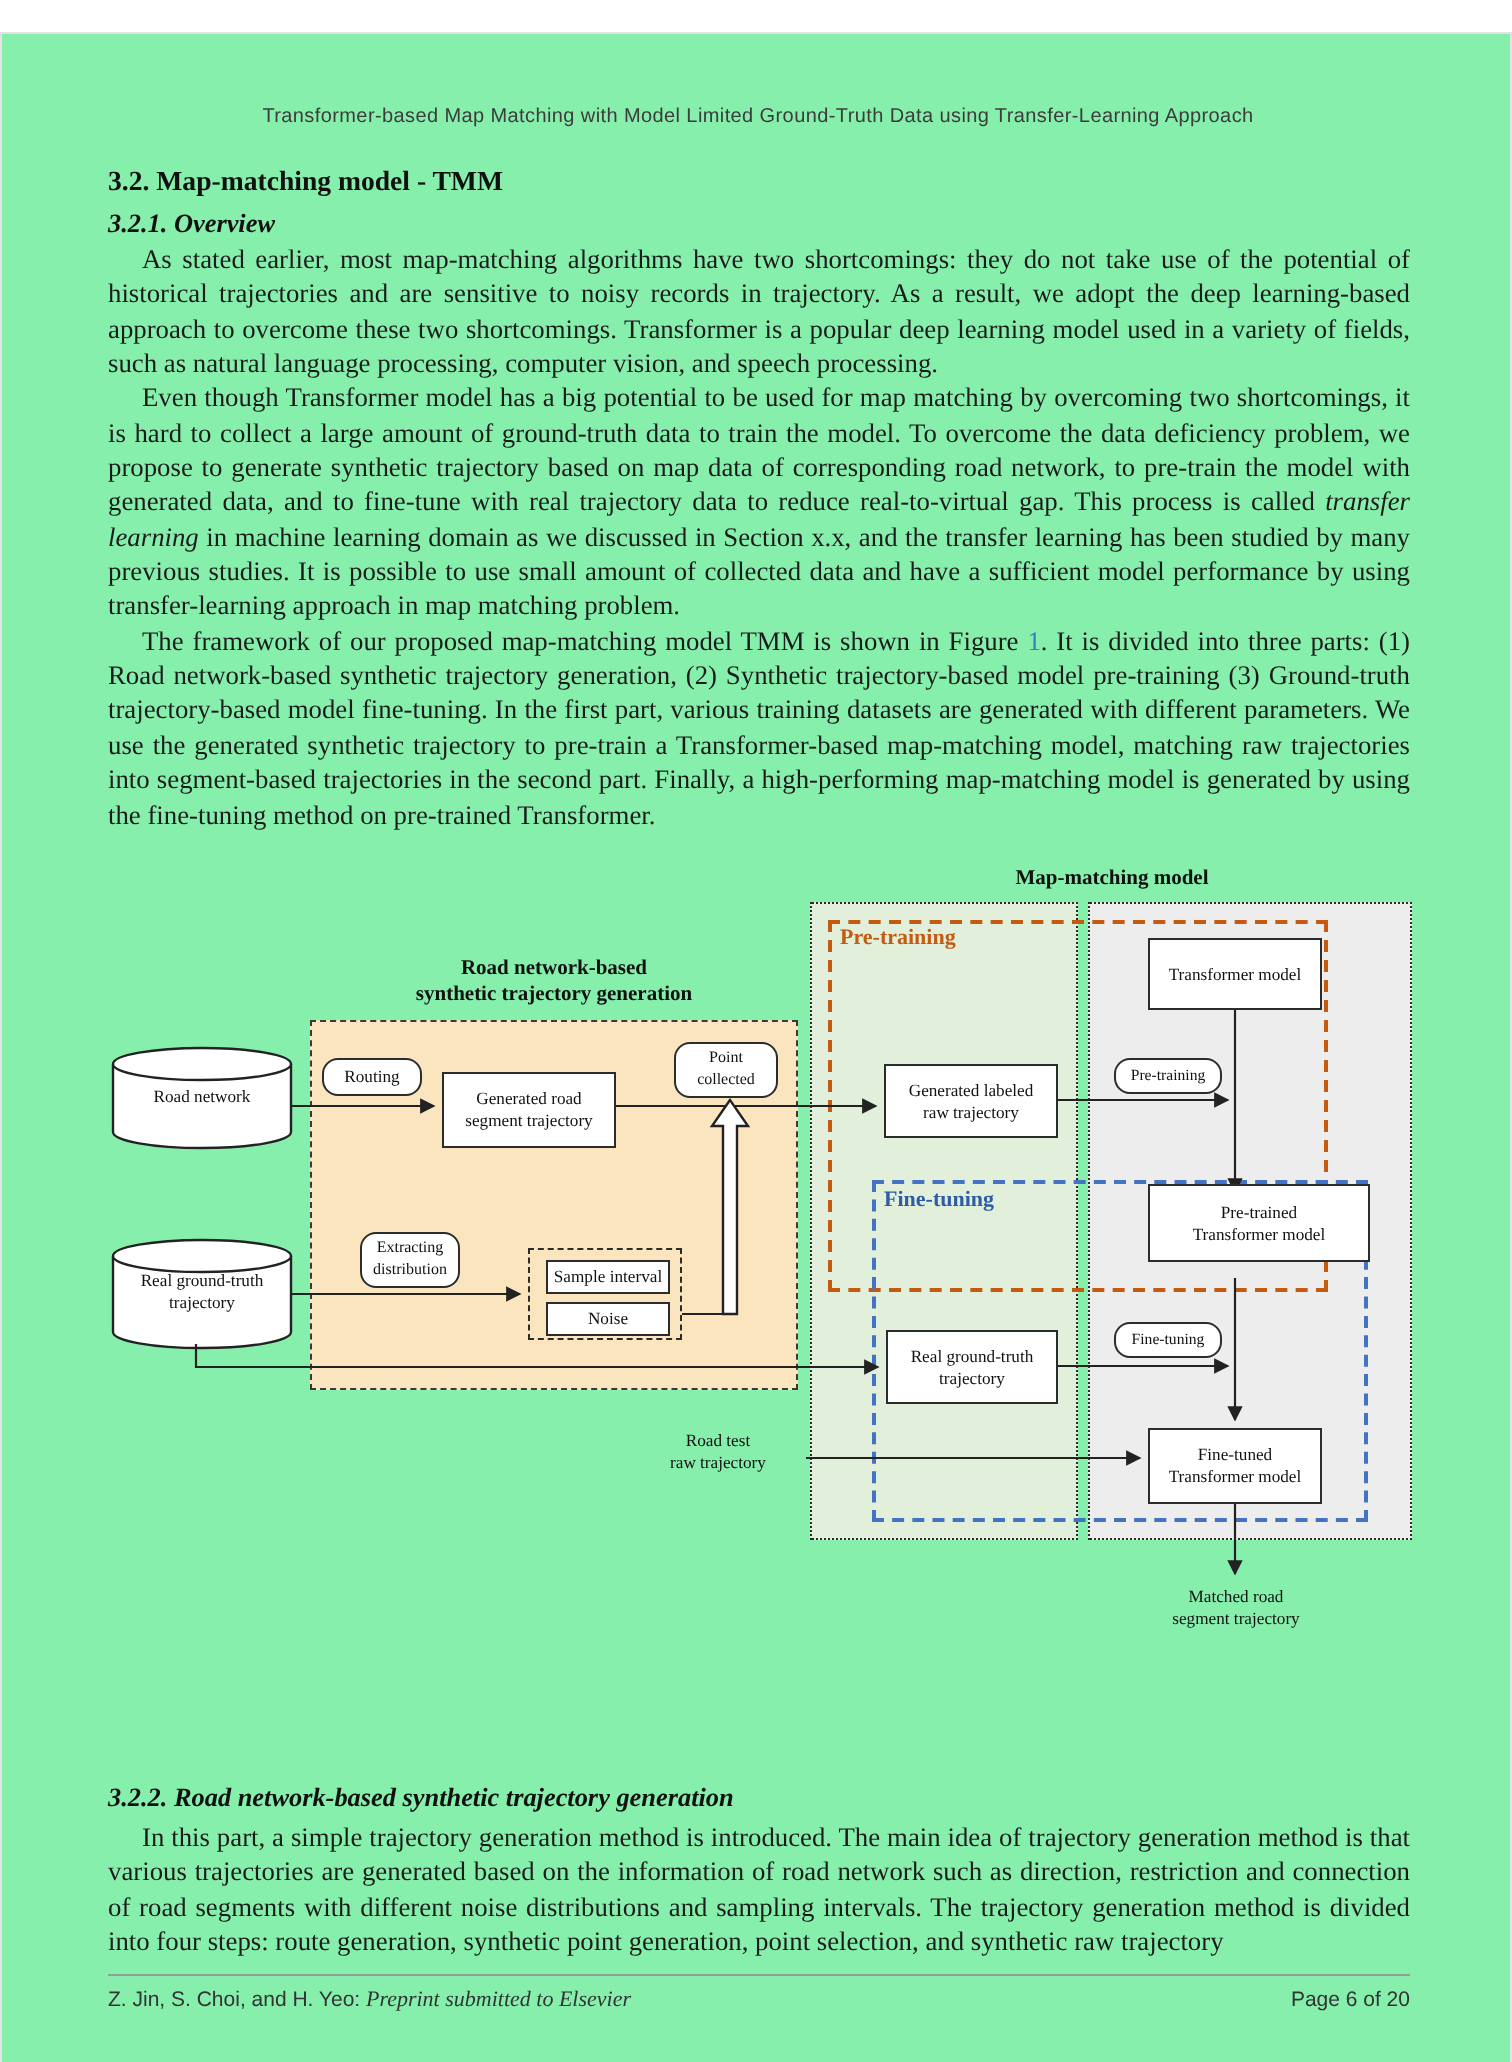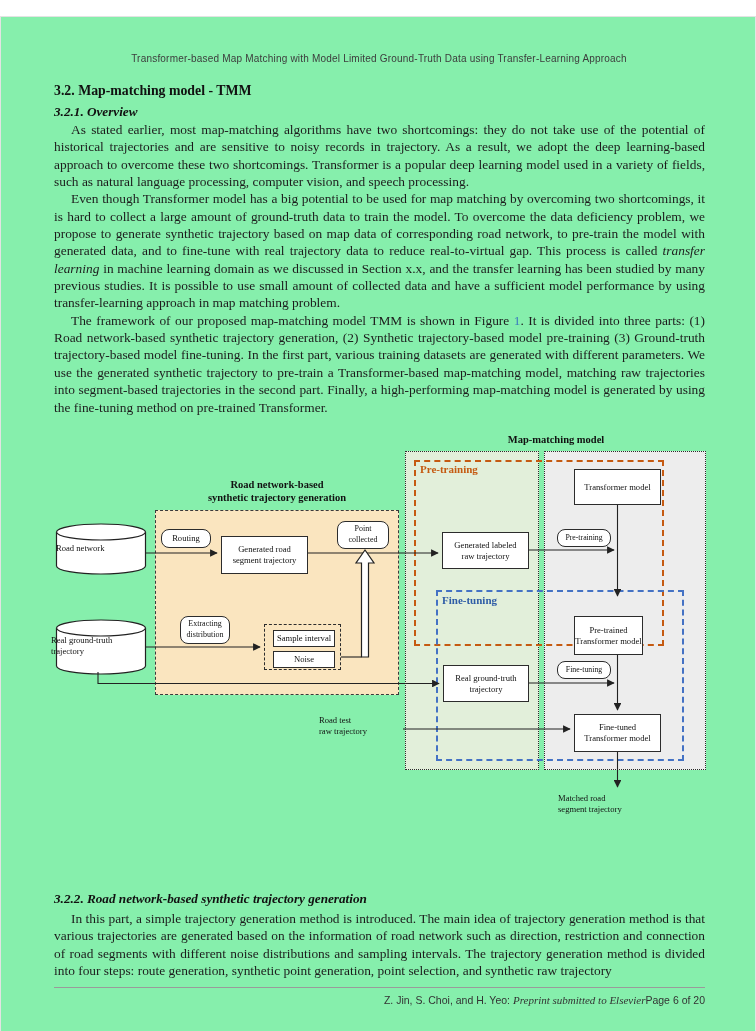--- a/index.html
+++ b/index.html
@@ -49,29 +49,29 @@
   .figsvg { position:absolute; left:0; top:0; }
   .node {
     position:absolute; box-sizing:border-box; background:#fff; border:1px solid #2c2c2c;
     display:flex; align-items:center; justify-content:center; text-align:center;
     font-size:8.6px; line-height:10.6px; color:#111;
   }
   .node.round { border-radius:8px; }
   .node.oval  { border-radius:8px; font-size:7.8px; }
   .innerdash { position:absolute; box-sizing:border-box; border:1.2px dashed #2c2c2c;
                left:218px; top:192px; width:77px; height:46px; }
-  .freetext { position:absolute; font-size:8.6px; line-height:11px; color:#111; }
+  .freetext { position:absolute; text-align:center; font-size:8.6px; line-height:11px; color:#111; }
   .prewrap { white-space:pre-line; }
 
   .caption { position:absolute; left:53px; top:820px; width:650px;
     font-family:"Liberation Sans", sans-serif; font-size:10.4px; color:#2e2e2e; }
   .caption b { font-weight:bold; }
 
   .footrule { position:absolute; left:53px; top:970px; width:651px; height:1px; background:#9a9a9a; }
-  .footer { position:absolute; left:53px; top:977px; width:651px; display:flex; justify-content:flex-end;
+  .footer { position:absolute; left:53px; top:977px; width:651px; display:flex; justify-content:space-between;
     font-family:"Liberation Sans", sans-serif; font-size:10.5px; color:#333; }
   .footer .preprint { font-family:"Liberation Serif", serif; font-style:italic; font-size:11px; }
   .accentbar { position:absolute; left:57px; top:1020px; width:43px; height:11px; background:var(--accent_bar,#4a7dbe); }
 </style>
 </head>
 <body>
 
 <div class="page">
 
   <div class="running-head">Transformer-based Map Matching with Model Limited Ground-Truth Data using Transfer-Learning Approach</div>
@@ -144,21 +144,21 @@
     <div class="node round prewrap" style="left:134px; top:184px; width:50px; height:28px; font-size:8px;">Extracting
 distribution</div>
     <div class="innerdash"></div>
     <div class="node" style="left:227px; top:198px; width:62px; height:17px;">Sample interval</div>
     <div class="node" style="left:227px; top:219px; width:62px; height:17px;">Noise</div>
 
     <div class="node prewrap" style="left:396px; top:100px; width:87px; height:37px;">Generated labeled
 raw trajectory</div>
     <div class="node" style="left:528px; top:37px; width:87px; height:36px;">Transformer model</div>
     <div class="node oval" style="left:511px; top:97px; width:54px; height:18px;">Pre-training</div>
-    <div class="node prewrap" style="left:528px; top:184px; width:69px; height:39px;">Pre-trained
+    <div class="node prewrap" style="left:528px; top:160px; width:111px; height:39px;">Pre-trained
 Transformer model</div>
     <div class="node prewrap" style="left:397px; top:233px; width:86px; height:37px;">Real ground-truth
 trajectory</div>
     <div class="node oval" style="left:511px; top:229px; width:54px; height:18px;">Fine-tuning</div>
     <div class="node prewrap" style="left:528px; top:282px; width:87px; height:38px;">Fine-tuned
 Transformer model</div>
 
     <div class="freetext prewrap" style="left:273px; top:283px; width:80px;">Road test
 raw trajectory</div>
     <div class="freetext prewrap" style="left:512px; top:361px; width:120px;">Matched road

